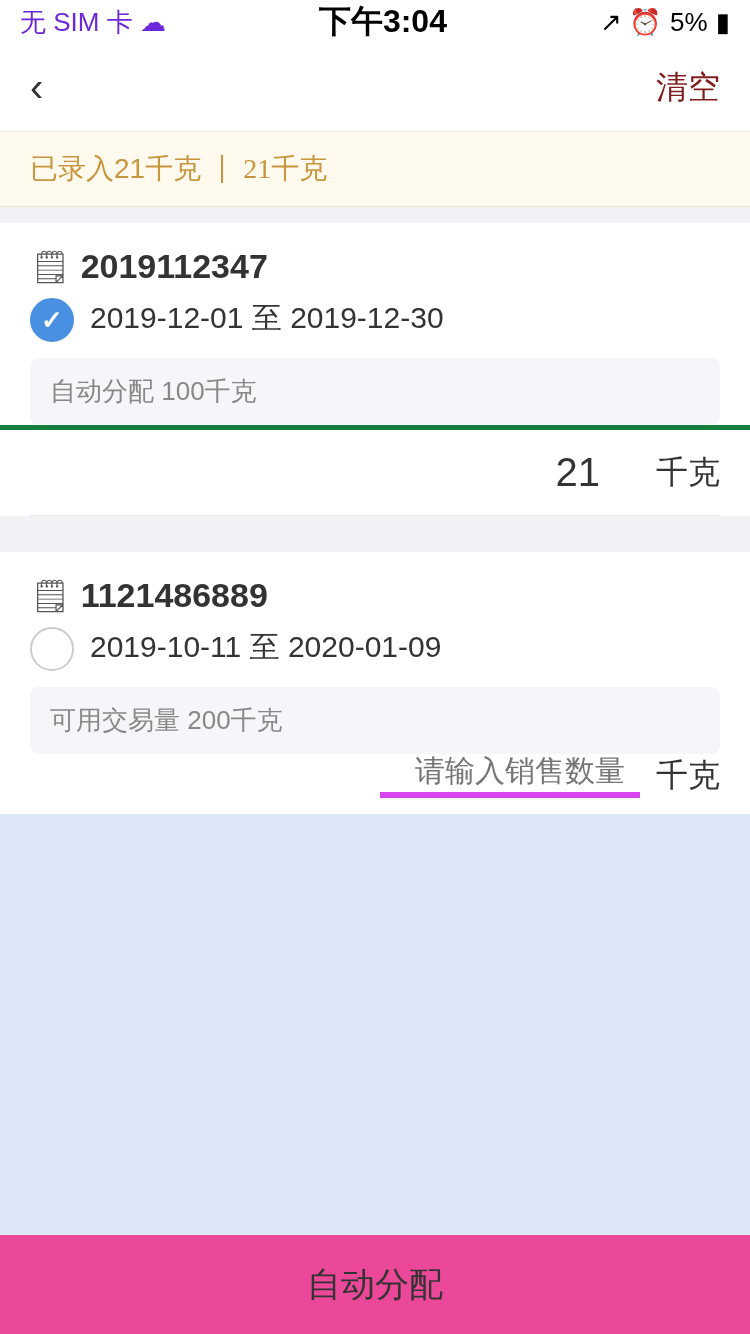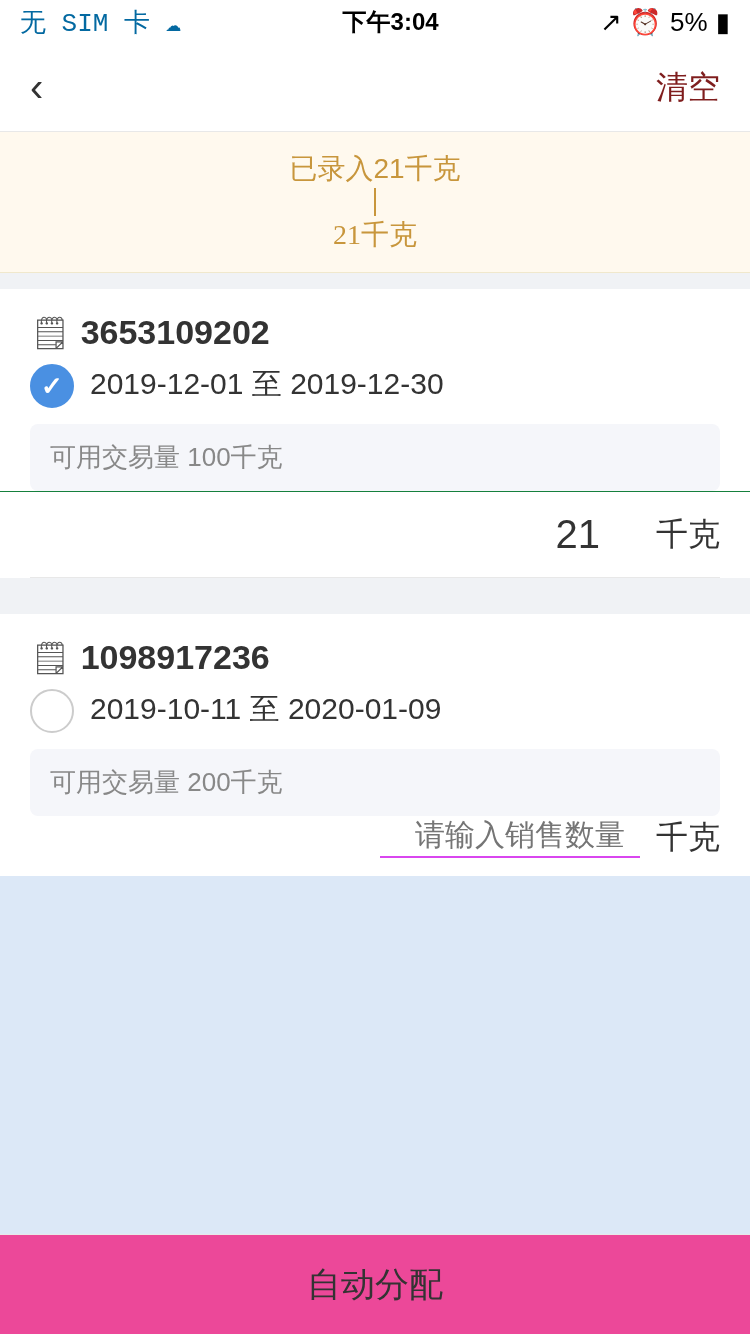--- a/index.html
+++ b/index.html
@@ -21,25 +21,24 @@
       align-items: center;
       justify-content: space-between;
       padding: 0 20px;
       font-size: 28px;
     }
     .status-left {
       display: flex;
       align-items: center;
       gap: 8px;
       font-size: 26px;
-      color: #0369a1;
-      font-family: Liberation Mono, monospace;
+      color: #6d28d9;
     }
     .status-center {
-      font-size: 24px;
+      font-size: 32px;
       font-weight: 600;
       color: #000;
     }
     .status-right {
       display: flex;
       align-items: center;
       gap: 8px;
       font-size: 26px;
       color: #000;
     }
@@ -72,21 +71,20 @@
 
     
     .summary-bar {
       width: 750px;
       background: #fff9ee;
       padding: 18px 30px;
       display: flex;
       align-items: center;
       gap: 0;
       border-bottom: 1px solid #f0e8cc;
-      flex-direction: column;
     }
     .summary-text {
       font-size: 28px;
       color: #c8963c;
     }
     .summary-divider {
       width: 2px;
       height: 28px;
       background: #c8963c;
       margin: 0 20px;
@@ -161,21 +159,21 @@
     }
 
     
     .quantity-row {
       display: flex;
       align-items: center;
       justify-content: flex-end;
       padding: 20px 30px;
       background: #fff;
       gap: 16px;
-      border-top: 1px solid #15803d;
+      border-top: 5px solid #15803d;
     }
     .quantity-value {
       font-size: 40px;
       font-weight: 500;
       color: #333;
     }
     .quantity-unit {
       font-size: 32px;
       color: #333;
     }
@@ -233,21 +231,21 @@
     .input-underline-wrap {
       position: relative;
       flex: 1;
       display: flex;
       justify-content: flex-end;
     }
     .sale-input {
       font-size: 30px;
       color: #ccc;
       border: none;
-      border-bottom: 2px solid #d946ef;
+      border-bottom: 6px solid #d946ef;
       text-align: right;
       width: 260px;
       background: transparent;
       outline: none;
       padding-bottom: 4px;
     }
     .unit-label {
       font-size: 32px;
       color: #333;
     }
@@ -276,43 +274,43 @@
 <div class="summary-bar">
   <span class="summary-text">已录入21千克</span>
   <div class="summary-divider"></div>
   <span class="summary-value">21千克</span>
 </div>
 
 <div class="batch-card">
   <div class="batch-card-content">
     <div class="batch-id-row">
       <span class="batch-icon">🗒</span>
-      <span class="batch-id">3653109202</span>
+      <span class="batch-id">2019112347</span>
     </div>
     <div class="batch-date-row">
       <div class="radio-circle checked"></div>
       <span class="batch-date">2019-12-01 至 2019-12-30</span>
     </div>
-    <div class="available-box">可用交易量 100千克</div>
+    <div class="available-box">自动分配 100千克</div>
   </div>
   <div class="quantity-row">
     <span class="quantity-value">21</span>
     <span style="width:24px; display:inline-block;"></span>
     <span class="quantity-unit">千克</span>
   </div>
   <div style="height:1px; background:#e8e8e8; margin: 0 30px;"></div>
 </div>
 
 <div style="height: 20px; background: #f0f2f5;"></div>
 
 <div class="batch-card">
   <div class="batch-card-content">
     <div class="batch-id-row">
       <span class="batch-icon">🗒</span>
-      <span class="batch-id">1098917236</span>
+      <span class="batch-id">1121486889</span>
     </div>
     <div class="batch-date-row">
       <div class="radio-circle"></div>
       <span class="batch-date">2019-10-11 至 2020-01-09</span>
     </div>
     <div class="available-box">可用交易量 200千克</div>
   </div>
   <div class="input-underline-row">
     <div class="input-underline-wrap">
       <input class="sale-input" type="number" placeholder="请输入销售数量" style="">

